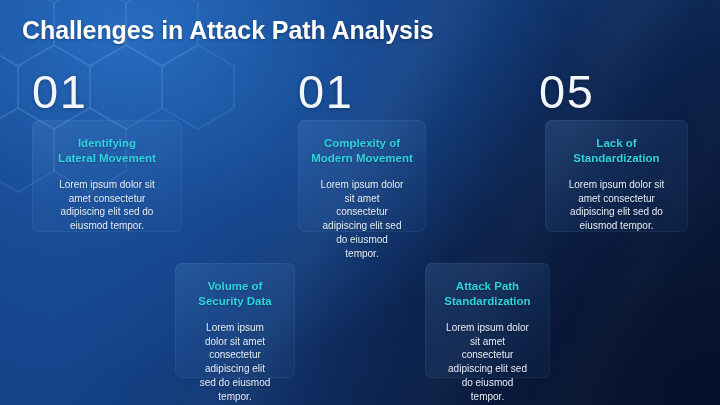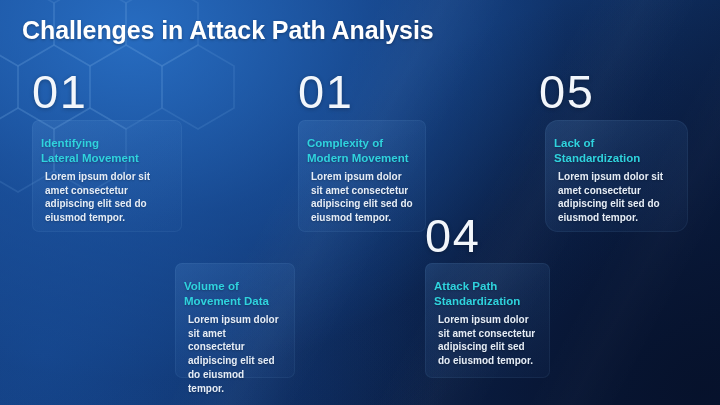--- a/index.html
+++ b/index.html
@@ -69,37 +69,37 @@
     pointer-events: none;
   }
 
   .card {
     position: absolute;
     border-radius: 7px;
     background: linear-gradient(150deg, rgba(96,152,216,0.20) 0%, rgba(70,126,196,0.13) 45%, rgba(48,96,166,0.07) 100%);
     box-shadow: inset 0 0 0 1px rgba(150,195,245,0.075);
     box-sizing: border-box;
     padding: 16px 9px 10px 9px;
+    text-align: center;
   }
   .card-title {
     font-size: 11.5px;
     font-weight: bold;
     color: #2fd3de;
     line-height: 1.30;
     margin: 0 0 4px 0;
     text-shadow: 0 1px 2px rgba(0,0,0,0.25);
     white-space: pre-line;
   }
   .card-body {
     font-size: 10px;
     color: #e6edf6;
     line-height: 1.38;
-    margin: 4px;
+    margin: 12px;
     text-shadow: 0 1px 2px rgba(0,0,0,0.22);
-    font-weight: bold;
   }
 </style>
 </head>
 <body>
 
 <div id="slide">
 
   <svg id="hexlayer" viewBox="0 0 300 230" xmlns="http://www.w3.org/2000/svg">
     <g fill="none" stroke="#7fb2e8" stroke-opacity="0.30" stroke-width="1.6">
       <polygon points="52,10 88,31 88,73 52,94 16,73 16,31"></polygon>
@@ -120,38 +120,37 @@
 
   <div class="num" style="left:32px; top:68px; width:150px;">01</div>
   <div class="card" style="left:32px; top:120px; width:150px; height:112px;">
     <p class="card-title">Identifying
 Lateral Movement</p>
     <p class="card-body">Lorem ipsum dolor sit amet consectetur adipiscing elit sed do eiusmod tempor.</p>
   </div>
 
   <div class="card" style="left:175px; top:263px; width:120px; height:115px;">
     <p class="card-title">Volume of
-Movement Data</p>
+Security Data</p>
     <p class="card-body">Lorem ipsum dolor sit amet consectetur adipiscing elit sed do eiusmod tempor.</p>
   </div>
 
   <div class="num" style="left:298px; top:68px; width:128px;">01</div>
   <div class="card" style="left:298px; top:120px; width:128px; height:112px;">
     <p class="card-title">Complexity of
 Modern Movement</p>
     <p class="card-body">Lorem ipsum dolor sit amet consectetur adipiscing elit sed do eiusmod tempor.</p>
   </div>
 
-  <div class="num" style="left:425px; top:212px; width:125px;">04</div>
   <div class="card" style="left:425px; top:263px; width:125px; height:115px;">
     <p class="card-title">Attack Path
 Standardization</p>
     <p class="card-body">Lorem ipsum dolor sit amet consectetur adipiscing elit sed do eiusmod tempor.</p>
   </div>
 
   <div class="num" style="left:539px; top:68px; width:143px;">05</div>
-  <div class="card" style="left:545px; top:120px; width:143px; height:112px;border-radius:13px;">
+  <div class="card" style="left:545px; top:120px; width:143px; height:112px;">
     <p class="card-title">Lack of
 Standardization</p>
     <p class="card-body">Lorem ipsum dolor sit amet consectetur adipiscing elit sed do eiusmod tempor.</p>
   </div>
 
 </div>
 
 </body></html>

